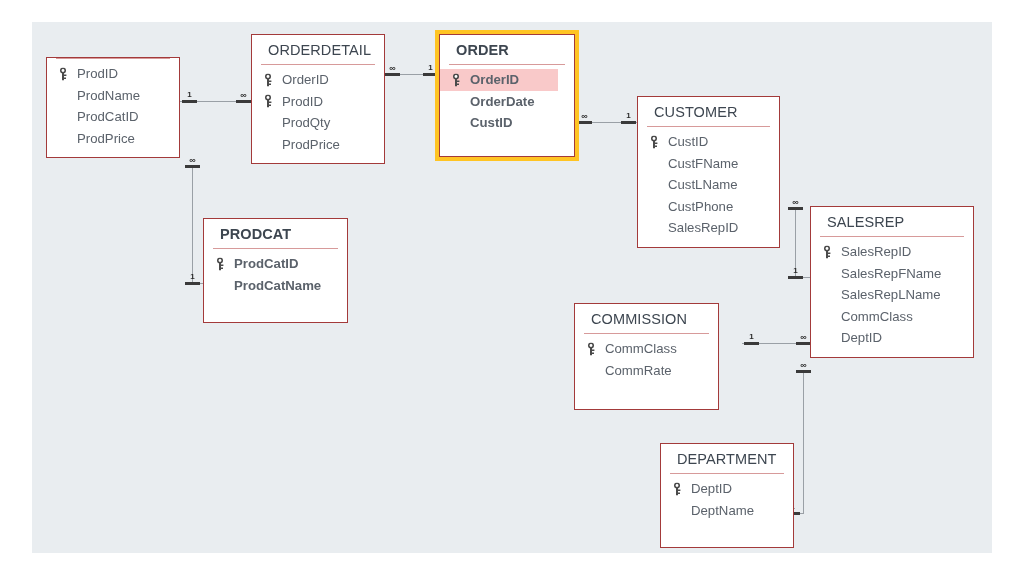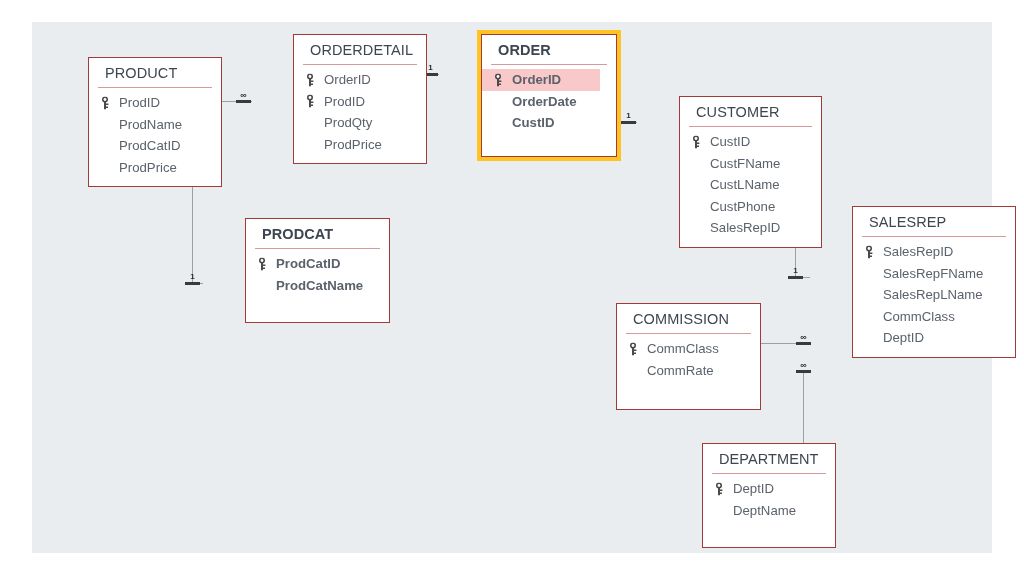--- a/index.html
+++ b/index.html
@@ -24,21 +24,20 @@
     background: #e9edf0;
   }
 
   
   .tbl {
     position: absolute;
     background: #ffffff;
     border: 1px solid #a33a3a;
     box-sizing: border-box;
     z-index: 5;
-    margin-left: 42px;
   }
   .tbl.selected {
     border: 1px solid #a33a3a;
     outline: 4px solid #ffc423;
     z-index: 7;
     font-weight: bold;
   }
   .tbl-title {
     font-size: 14.5px;
     color: #3d4650;
@@ -201,21 +200,20 @@
     <span class="glyph">∞</span>
     <span class="bar"></span>
   </div>
 
   <div class="card one" style="left:753px; top:481px;">
     <span class="glyph">1</span>
     <span class="bar"></span>
   </div>
 
   <div class="tbl" style="left:14px; top:35px; width:134px;">
-    <div class="tbl-title">PRODUCT</div>
     <div class="tbl-rule"></div>
     <div class="fields">
       <div class="fld">
         <span class="keyicon">
           <svg viewBox="0 0 11 13" width="11" height="13">
               <rect x="1" y="0" width="6" height="6" rx="3" fill="#4a4a4a"></rect>
               <rect x="2.6" y="1.6" width="2.8" height="2.8" rx="1.4" fill="#ffffff"></rect>
               <rect x="3" y="5" width="2" height="8" fill="#4a4a4a"></rect>
               <rect x="5" y="7" width="2.4" height="1.5" fill="#4a4a4a"></rect>
               <rect x="5" y="10" width="2" height="1.5" fill="#4a4a4a"></rect>

